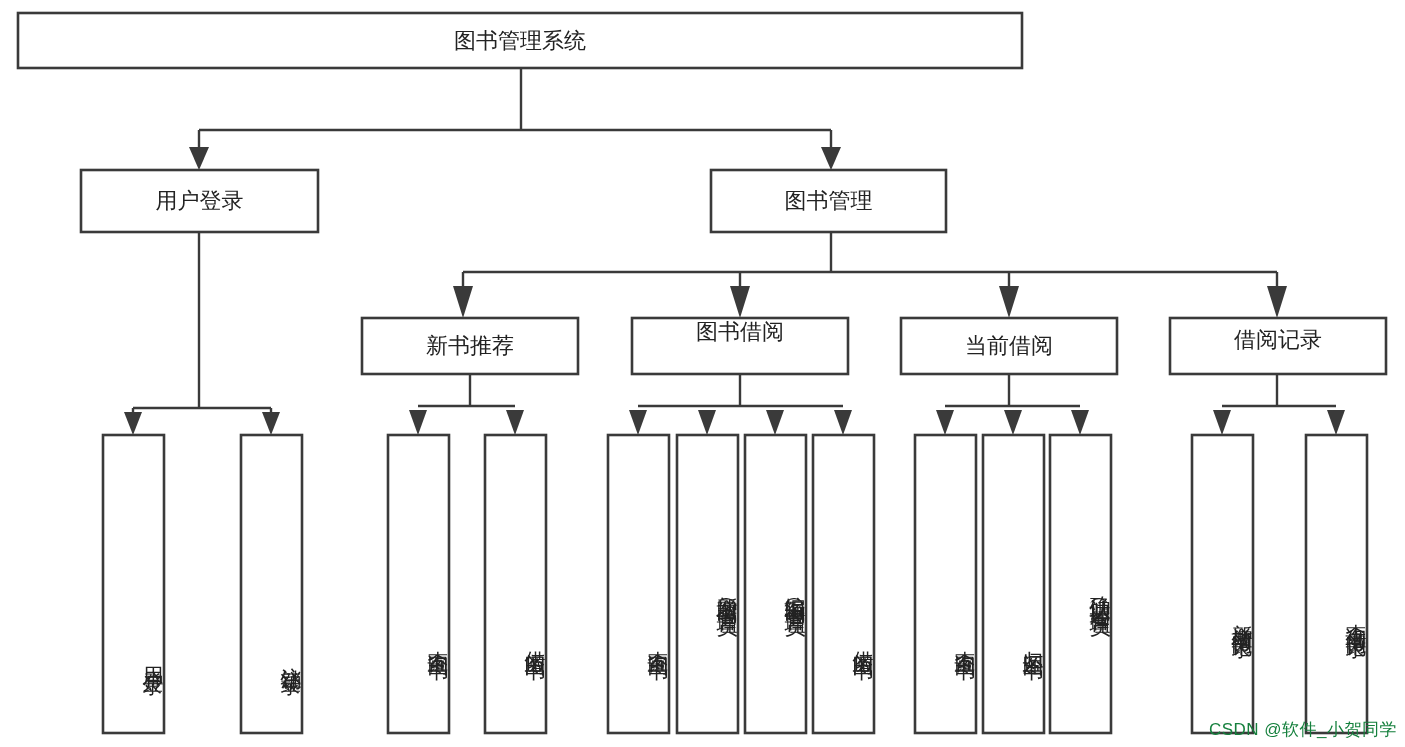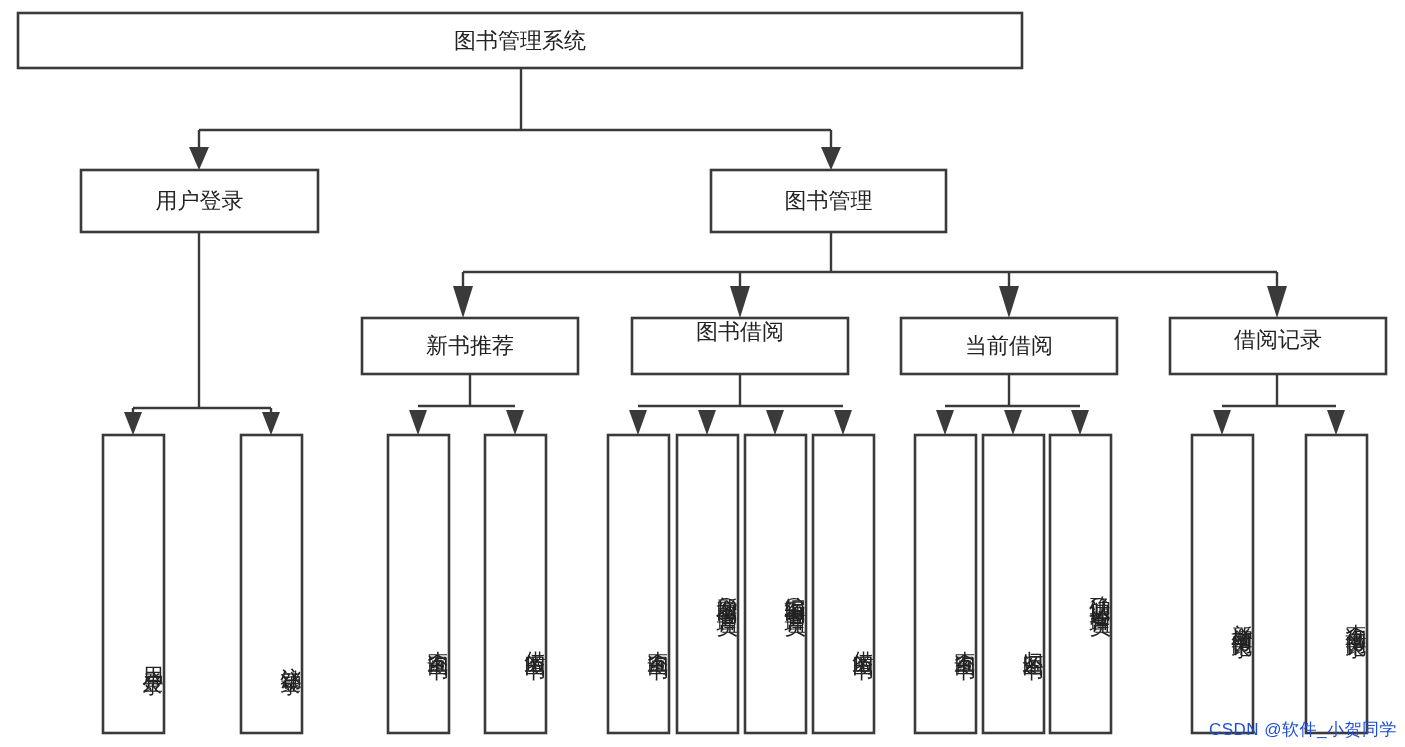--- a/index.html
+++ b/index.html
@@ -63,21 +63,21 @@
     justify-content: center;
     white-space: nowrap;
     pointer-events: none;
   }
   .watermark {
     position: absolute;
     right: 8px;
     bottom: 6px;
     font-family: "Liberation Sans", "DejaVu Sans", sans-serif;
     font-size: 17px;
-    color: #1d4ed8;
+    color: #15803d;
     letter-spacing: 0.5px;
     white-space: nowrap;
   }
 </style>
 </head>
 <body>
 
 <div id="diagram-root">
 
   <svg class="diagram-canvas" viewBox="0 0 1405 747" xmlns="http://www.w3.org/2000/svg">

